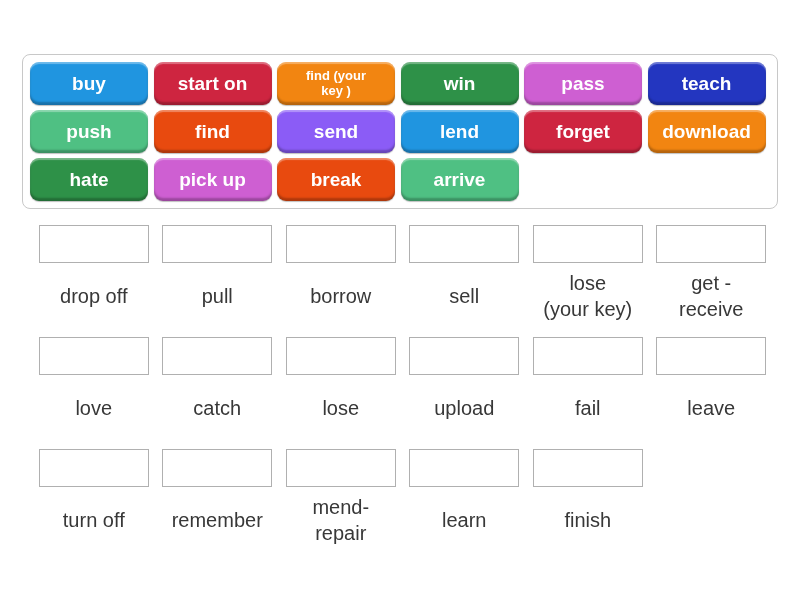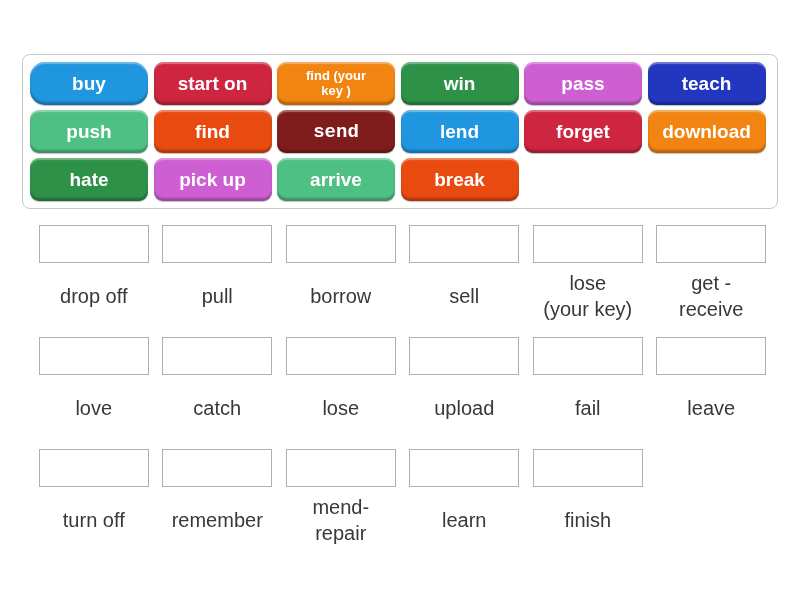--- a/index.html
+++ b/index.html
@@ -44,36 +44,36 @@
     text-align:center; white-space:pre-line;
     font-size:20px; line-height:1.3; color:#383838;
   }
 </style>
 </head>
 <body>
 
 <div id="stage">
   <div class="tray">
     <div class="tray-grid">
-        <div class="tile" style="background: rgb(32, 149, 224); border-radius: 15px;">buy</div>
+        <div class="tile" style="background: rgb(32, 149, 224);">buy</div>
         <div class="tile" style="background: rgb(206, 37, 64);">start on</div>
         <div class="tile small" style="background: rgb(242, 133, 17);">find (your key )</div>
         <div class="tile" style="background: rgb(46, 145, 72);">win</div>
         <div class="tile" style="background: rgb(206, 95, 210);">pass</div>
         <div class="tile" style="background: rgb(35, 54, 192);">teach</div>
         <div class="tile" style="background: rgb(79, 192, 131);">push</div>
         <div class="tile" style="background: rgb(232, 74, 15);">find</div>
-        <div class="tile" style="background: #7f1d1d; font-family: Liberation Mono, monospace;">send</div>
+        <div class="tile" style="background: #8b5cf6;">send</div>
         <div class="tile" style="background: rgb(32, 149, 224);">lend</div>
         <div class="tile" style="background: rgb(206, 37, 64);">forget</div>
         <div class="tile" style="background: rgb(242, 133, 17);">download</div>
         <div class="tile" style="background: rgb(46, 145, 72);">hate</div>
         <div class="tile" style="background: rgb(206, 95, 210);">pick up</div>
+        <div class="tile" style="background: rgb(232, 74, 15);">break</div>
         <div class="tile" style="background: rgb(79, 192, 131);">arrive</div>
-        <div class="tile" style="background: rgb(232, 74, 15);">break</div>
       </div>
   </div>
   <div id="slots-area">
       <div class="slots-row" style="top: 225px;">
         <div class="slot-cell">
           <div class="slot-box"></div>
           <div class="slot-label">drop off</div>
         </div>
         <div class="slot-cell">
           <div class="slot-box"></div>

